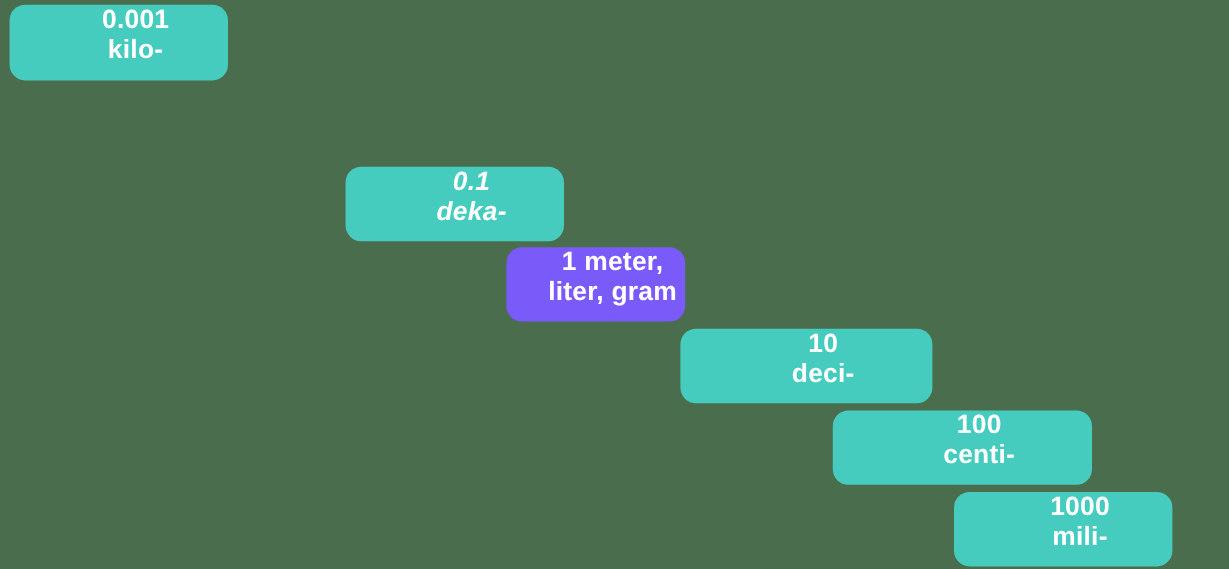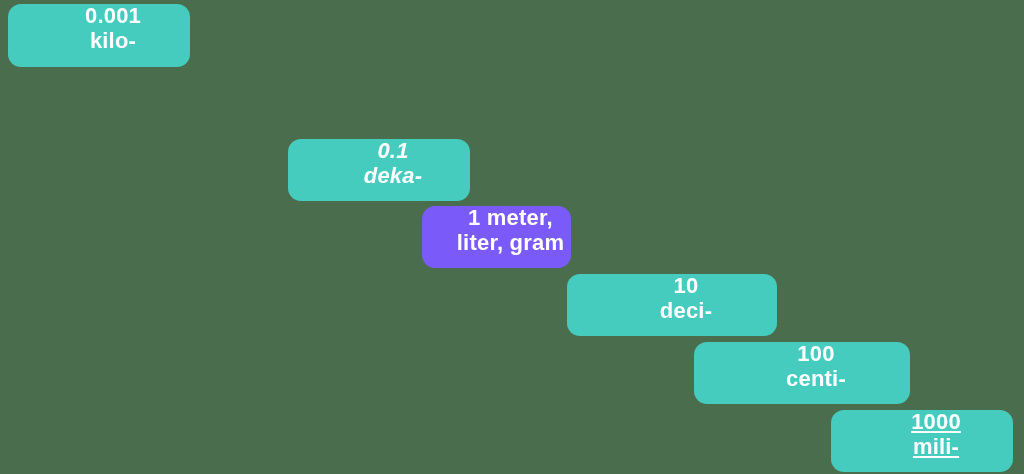--- a/index.html
+++ b/index.html
@@ -82,19 +82,19 @@
         <span class="step-value">10</span>
         <span class="step-prefix">deci-</span>
       </div>
     </div>
     <div class="step-box box-teal" style="left: 694px; top: 342px; width: 216px; height: 62px;">
       <div class="box-inner">
         <span class="step-value">100</span>
         <span class="step-prefix">centi-</span>
       </div>
     </div>
-    <div class="step-box box-teal" style="left: 831px; top: 410px; width: 182px; height: 62px; text-decoration: underline;">
+    <div class="step-box box-teal" style="left: 795px; top: 410px; width: 182px; height: 62px;">
       <div class="box-inner">
         <span class="step-value">1000</span>
         <span class="step-prefix">mili-</span>
       </div>
     </div>
   </div>
 
 </body></html>

